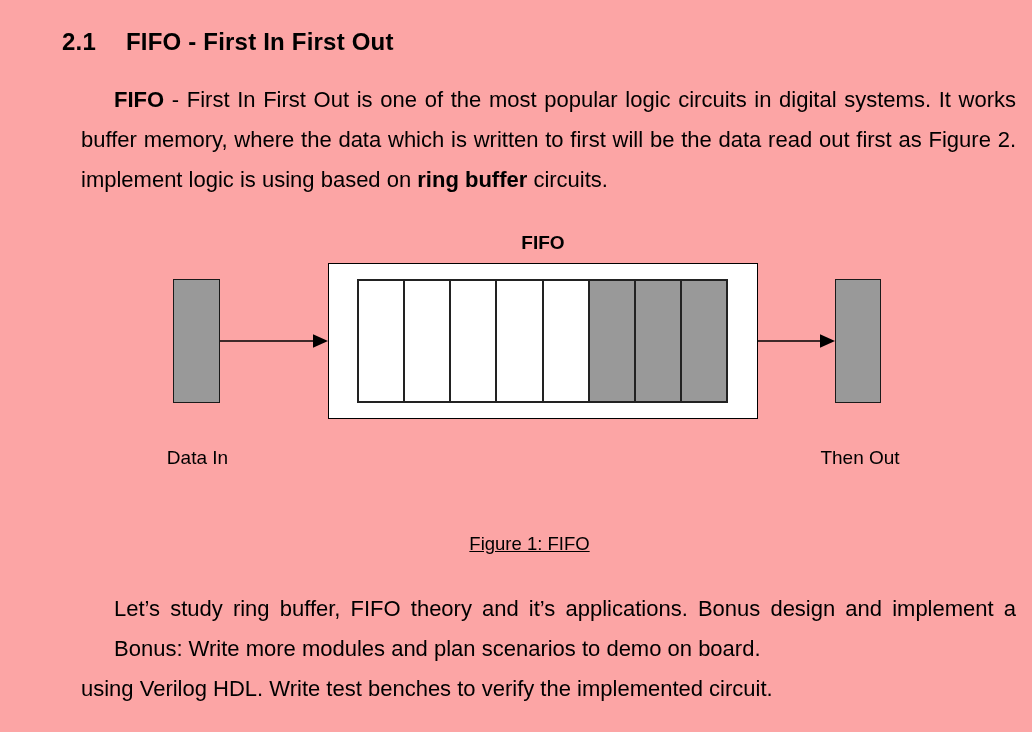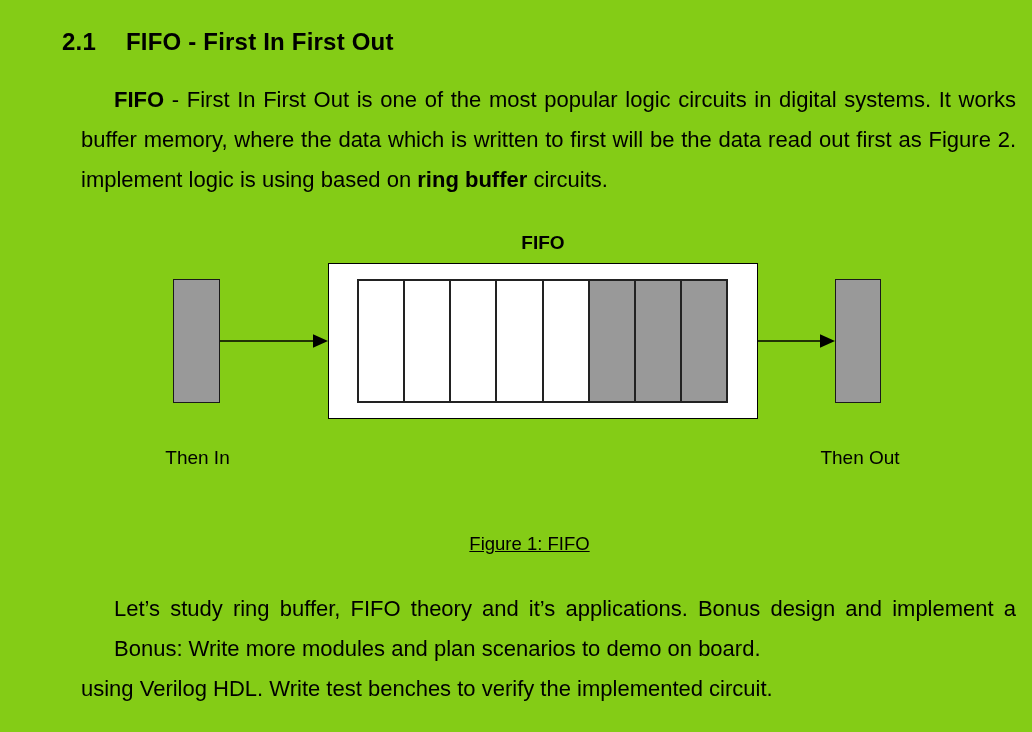--- a/index.html
+++ b/index.html
@@ -1,20 +1,20 @@
 <!DOCTYPE html>
 <html><head>
 <meta charset="utf-8">
 <style>
   html, body { margin: 0; padding: 0; background: #fff; }
   .page {
     position: relative;
     width: 1032px;
     height: 732px;
-    background: #84cc16;
+    background: #fca5a5;
     color: #000000;
     font-family: "Liberation Sans", sans-serif;
     overflow: hidden;
   }
   
   .heading {
     position: absolute;
     left: 62px;
     top: 28px;
     font-size: 24px;
@@ -128,21 +128,21 @@
     <g stroke="#000" stroke-width="1.5" fill="#000">
       <line x1="220" y1="341" x2="317" y2="341"></line>
       <polygon points="328,341 313,334.2 313,347.8" stroke="none"></polygon>
     </g>
     <g stroke="#000" stroke-width="1.5" fill="#000">
       <line x1="758" y1="341" x2="824" y2="341"></line>
       <polygon points="835,341 820,334.2 820,347.8" stroke="none"></polygon>
     </g>
   </svg>
 
-  <div class="diagram-label" id="data-in-label">Then In</div>
+  <div class="diagram-label" id="data-in-label">Data In</div>
   <div class="diagram-label" id="data-out-label">Then Out</div>
 
   <div class="caption">Figure 1: FIFO</div>
 
   <div class="para" id="para2">
     <div class="line jst indent">Let’s study ring buffer, FIFO theory and it’s applications. Bonus design and implement a FIFO circuit</div>
     <div class="line indent">Bonus: Write more modules and plan scenarios to demo on board.</div>
     <div class="line">using Verilog HDL. Write test benches to verify the implemented circuit.</div>
   </div>
 

